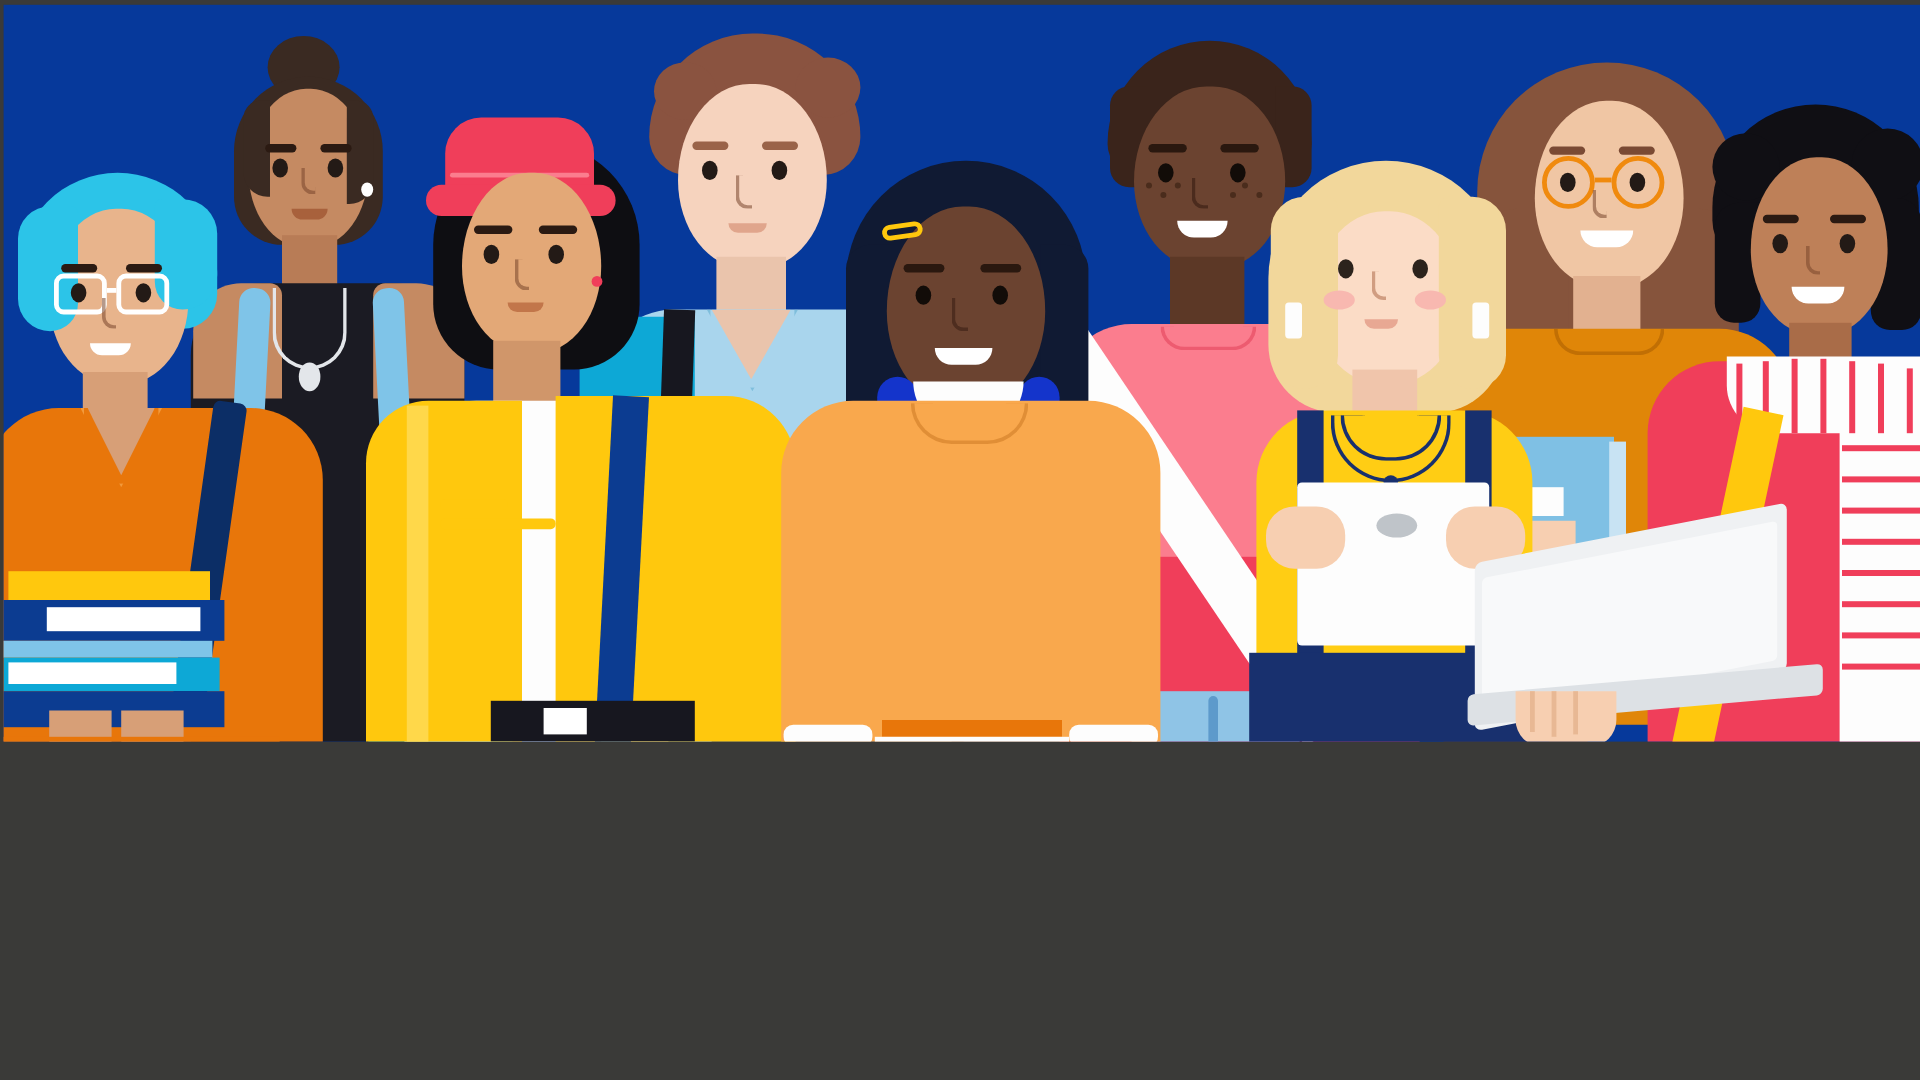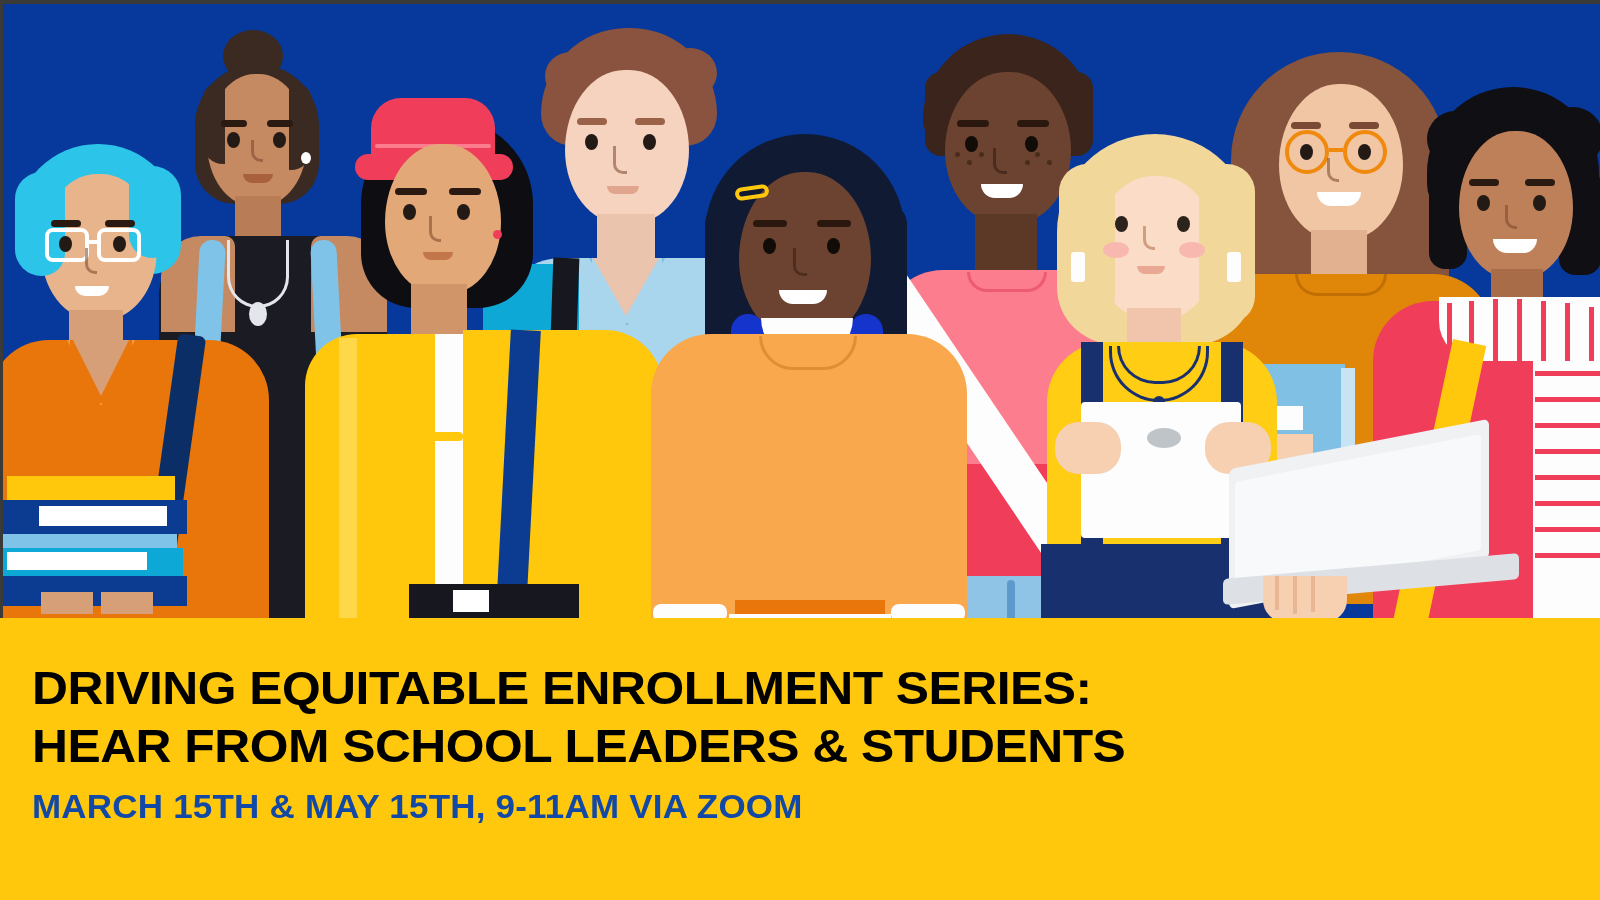--- a/index.html
+++ b/index.html
@@ -415,19 +415,14 @@
       <div class="sh" style="left:-6px; top:122px; width:296px; height:26px; background:#DDE1E5; border-radius:5px; transform:skewY(-5deg);"></div>
 
       <div class="sh" style="left:34px; top:132px; width:84px; height:46px; background:#F7CFB1; border-radius:0 0 22px 22px;"></div>
       <div class="sh" style="left:46px; top:132px; width:4px; height:34px; background:#E8B894;"></div>
       <div class="sh" style="left:64px; top:132px; width:4px; height:38px; background:#E8B894;"></div>
       <div class="sh" style="left:82px; top:132px; width:4px; height:36px; background:#E8B894;"></div>
     </div>
 
   </div>
 
-  <div id="banner">
-    <div id="title">DRIVING EQUITABLE ENROLLMENT SERIES:
-HEAR FROM SCHOOL LEADERS &amp; STUDENTS</div>
-    <div id="subtitle">MARCH 15TH &amp; MAY 15TH, 9-11AM VIA ZOOM</div>
-  </div>
 
 </div>
 
 </body></html>

